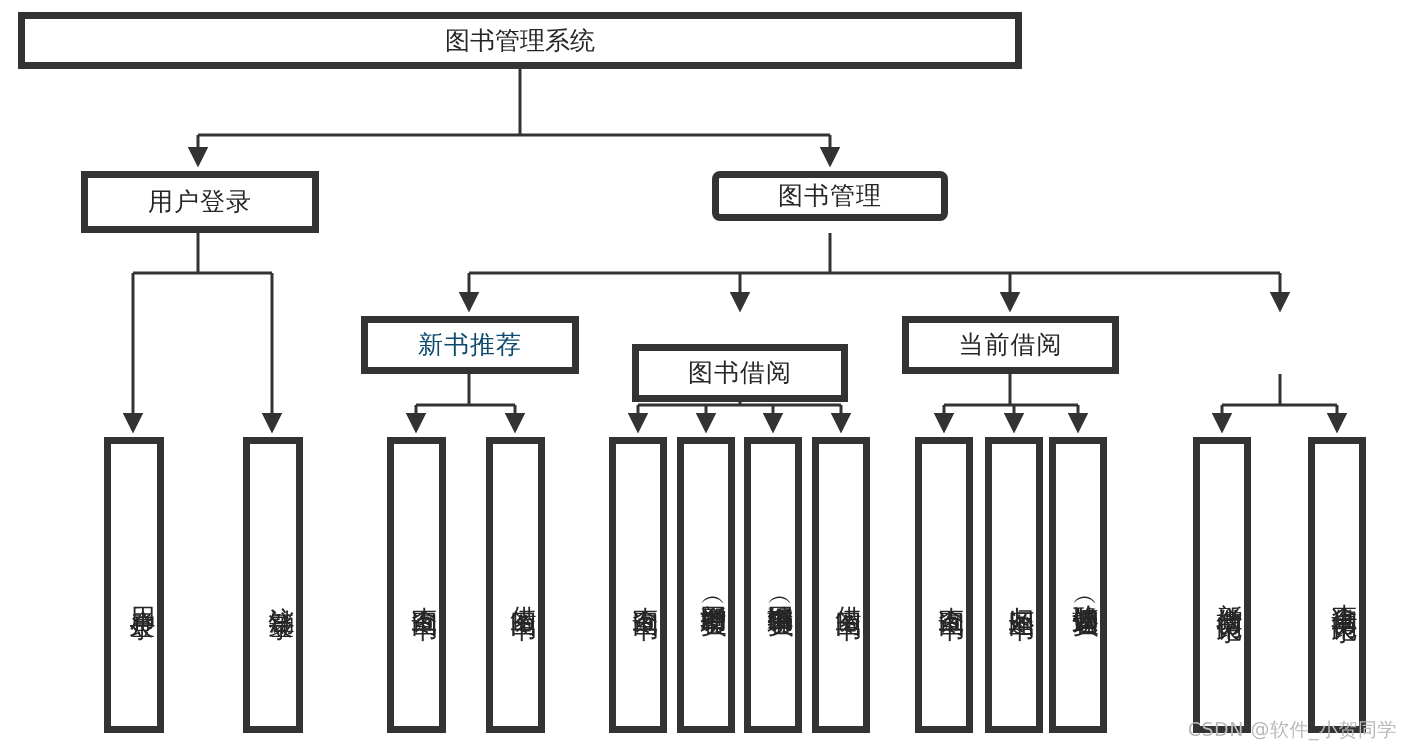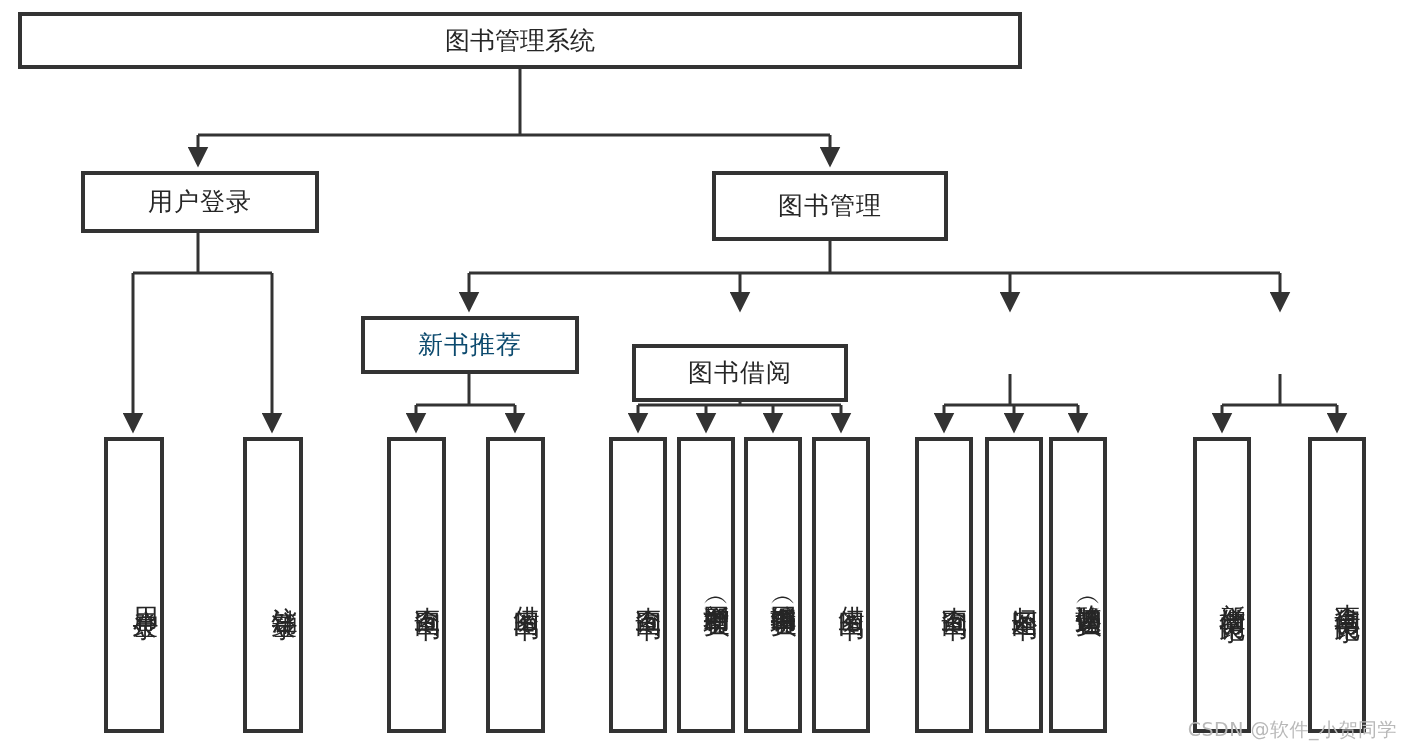--- a/index.html
+++ b/index.html
@@ -22,21 +22,21 @@
     position: absolute;
     left: 0;
     top: 0;
     width: 1405px;
     height: 747px;
     pointer-events: none;
   }
   .node {
     position: absolute;
     box-sizing: border-box;
-    border: 4px solid #0f766e;
+    border: 7px solid #0f766e;
     background: #ffffff;
     display: flex;
     align-items: center;
     justify-content: center;
     color: #262626;
   }
   .node.horiz {
     font-size: 25px;
     letter-spacing: 1px;
     line-height: 1.1;
@@ -128,29 +128,32 @@
     </g>
   </svg>
 
   <div class="node root" style="left: 18px; top: 12px; width: 1004px; height: 57px; border-color: rgb(51, 51, 51); color: rgb(38, 38, 38); background: rgb(255, 255, 255);">
     <span>图书管理系统</span>
   </div>
 
   <div class="node horiz" style="left: 81px; top: 171px; width: 238px; height: 62px; border-color: rgb(51, 51, 51); color: rgb(38, 38, 38); background: rgb(255, 255, 255);">
     <span>用户登录</span>
   </div>
-  <div class="node horiz" style="left: 712px; top: 171px; width: 236px; height: 70px; border-color: rgb(51, 51, 51); color: rgb(38, 38, 38); background: rgb(255, 255, 255);">
+  <div class="node horiz" style="left: 712px; top: 171px; width: 236px; height: 50px; border-color: rgb(51, 51, 51); color: rgb(38, 38, 38); background: rgb(255, 255, 255); border-radius: 8px;">
     <span>图书管理</span>
   </div>
 
   <div class="node horiz" style="left: 361px; top: 316px; width: 218px; height: 58px; border-color: rgb(51, 51, 51); color: #0c4a6e; background: rgb(255, 255, 255);">
     <span>新书推荐</span>
   </div>
   <div class="node horiz" style="left: 632px; top: 316px; width: 216px; height: 58px; border-color: rgb(51, 51, 51); color: rgb(38, 38, 38); background: rgb(255, 255, 255); margin-top: 28px;">
     <span>图书借阅</span>
+  </div>
+  <div class="node horiz" style="left: 902px; top: 316px; width: 217px; height: 58px; border-color: rgb(51, 51, 51); color: rgb(38, 38, 38); background: rgb(255, 255, 255);">
+    <span>当前借阅</span>
   </div>
 
   <div class="node vert" style="left: 104px; top: 437px; width: 60px; height: 296px; border-color: rgb(51, 51, 51); color: rgb(38, 38, 38); background: rgb(255, 255, 255);">
     <span class="vtext">用户登录</span>
   </div>
   <div class="node vert" style="left: 243px; top: 437px; width: 60px; height: 296px; border-color: rgb(51, 51, 51); color: rgb(38, 38, 38); background: rgb(255, 255, 255);">
     <span class="vtext">注销登录</span>
   </div>
   <div class="node vert" style="left: 387px; top: 437px; width: 59px; height: 296px; border-color: rgb(51, 51, 51); color: rgb(38, 38, 38); background: rgb(255, 255, 255);">
     <span class="vtext">查询图书</span>

